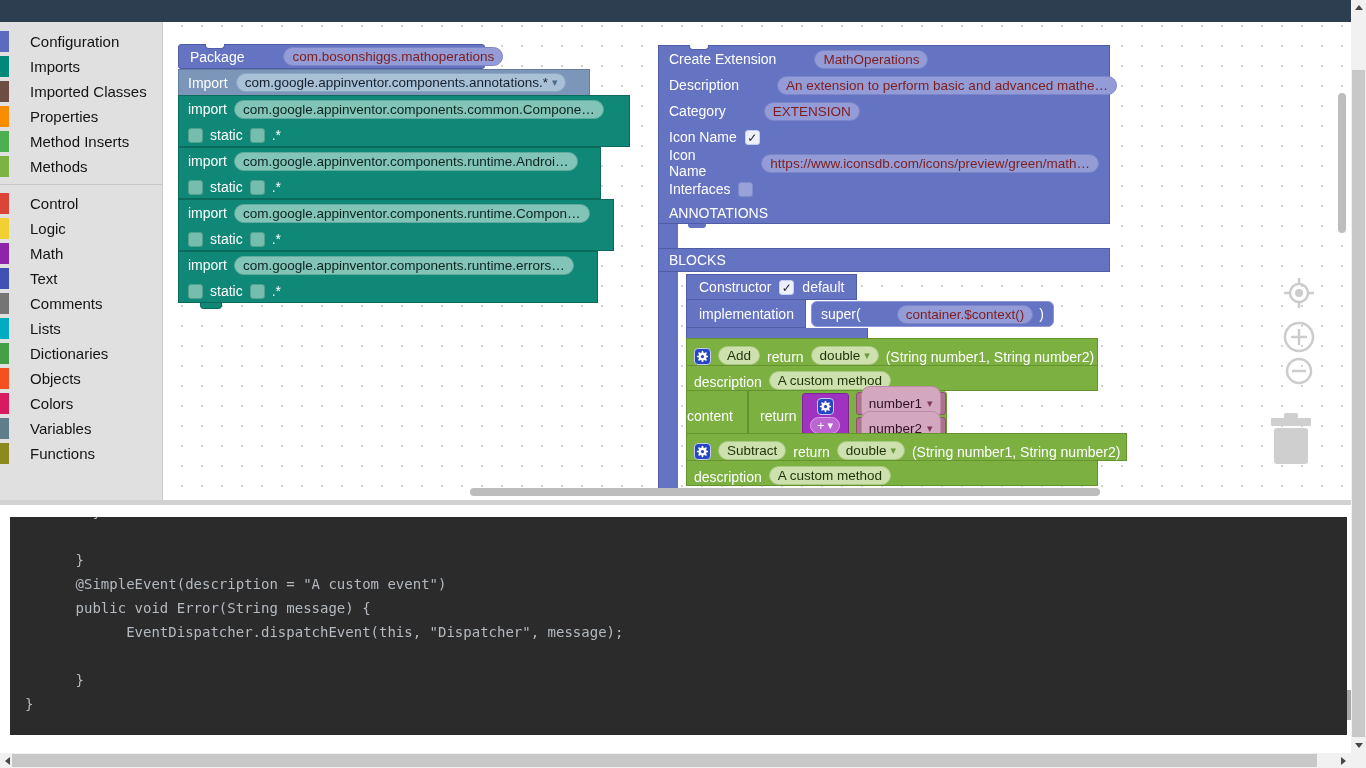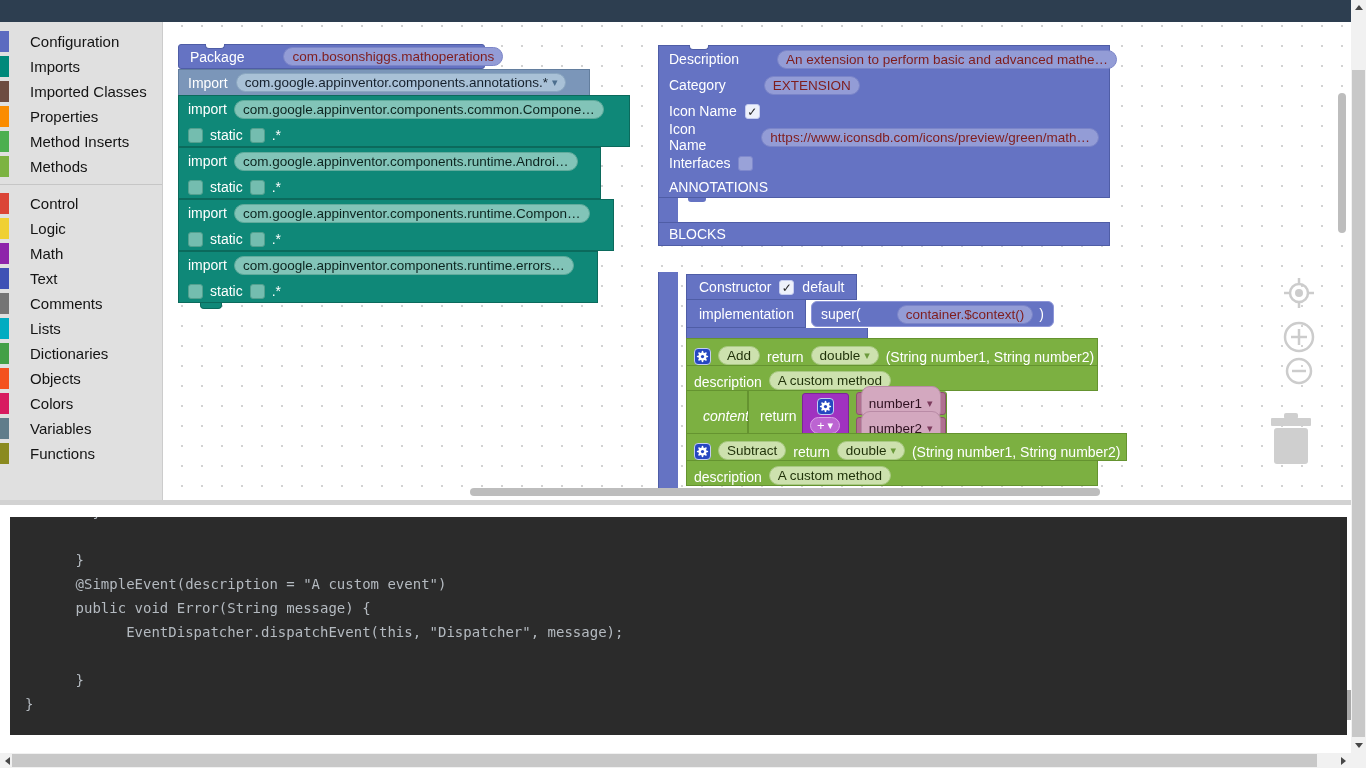--- a/index.html
+++ b/index.html
@@ -87,21 +87,21 @@
   
   .method { position:absolute; }
   .mrow { background:#7cb041; border:1px solid #659330; display:flex; align-items:flex-end;
           gap:7px; padding:0 7px; white-space:nowrap; }
   .mhead { height:28px; }
   .mdesc { height:25px; border-top:none; }
   .g-pill { background:#cde1ae; border:1px solid #a9c983; color:#1f3109; }
   .g-pill .dd { color:#6c9a3c; }
   .mcontent { display:flex; align-items:flex-start; }
   .ccell { width:62px; height:50px; background:#7cb041; border:1px solid #659330;
-           border-top:none; display:flex; align-items:center; padding-left:16px; color:#fff;font-style:italic; }
+           border-top:none; display:flex; align-items:center; padding-left:0; color:#fff; }
   .retblk { height:50px; background:#7cb041; border:1px solid #659330; border-top:none;
             display:flex; align-items:center; gap:5px; padding:0 0 0 11px;
             border-radius:0 4px 4px 0; }
   .purple { width:47px; height:46px; background:#a032c0; border:1px solid #7c2597;
             border-radius:3px; display:flex; flex-direction:column; align-items:center;
             justify-content:space-between; padding:4px 0; }
   .pluspill { background:#bc64d2; border:1px solid #d9a3e6; border-radius:9px; color:#fff;
               padding:0 6px; font-size:13px; height:17px; display:flex; align-items:center; gap:3px; }
   .numcol { display:flex; flex-direction:column; gap:2px; margin-left:2px; }
   .numblk { width:90px; height:23px; background:#b07090; border:1px solid #8d5170;
@@ -285,20 +285,24 @@
           <span>static</span>
           <span class="cb t-cb"></span>
           <span>.*</span>
         </div>
     </div>
     <div class="tab-bottom"></div>
 
     <div class="ext">
       <div class="ext-head">
         <span class="ext-notch"></span>
+        <div class="erow">
+            <span>Create Extension</span>
+            <span class="pill i-pill">MathOperations</span>
+          </div>
         <div class="erow">
             <span>Description</span>
             <span class="pill i-pill">An extension to perform basic and advanced mathe…</span>
           </div>
         <div class="erow">
             <span>Category</span>
             <span class="pill i-pill">EXTENSION</span>
           </div>
         <div class="erow">
             <span>Icon Name</span>

